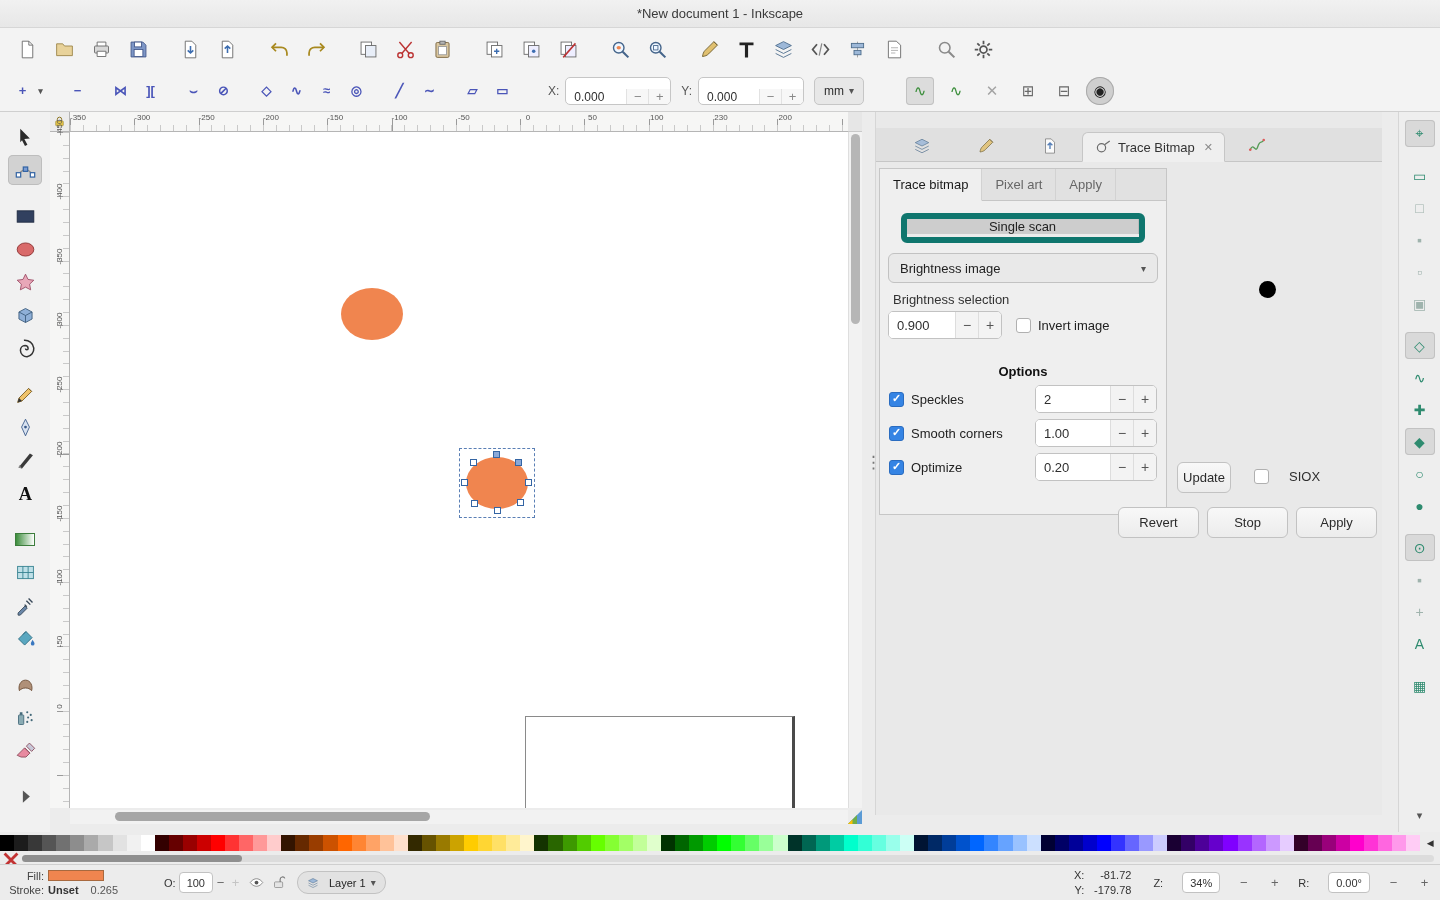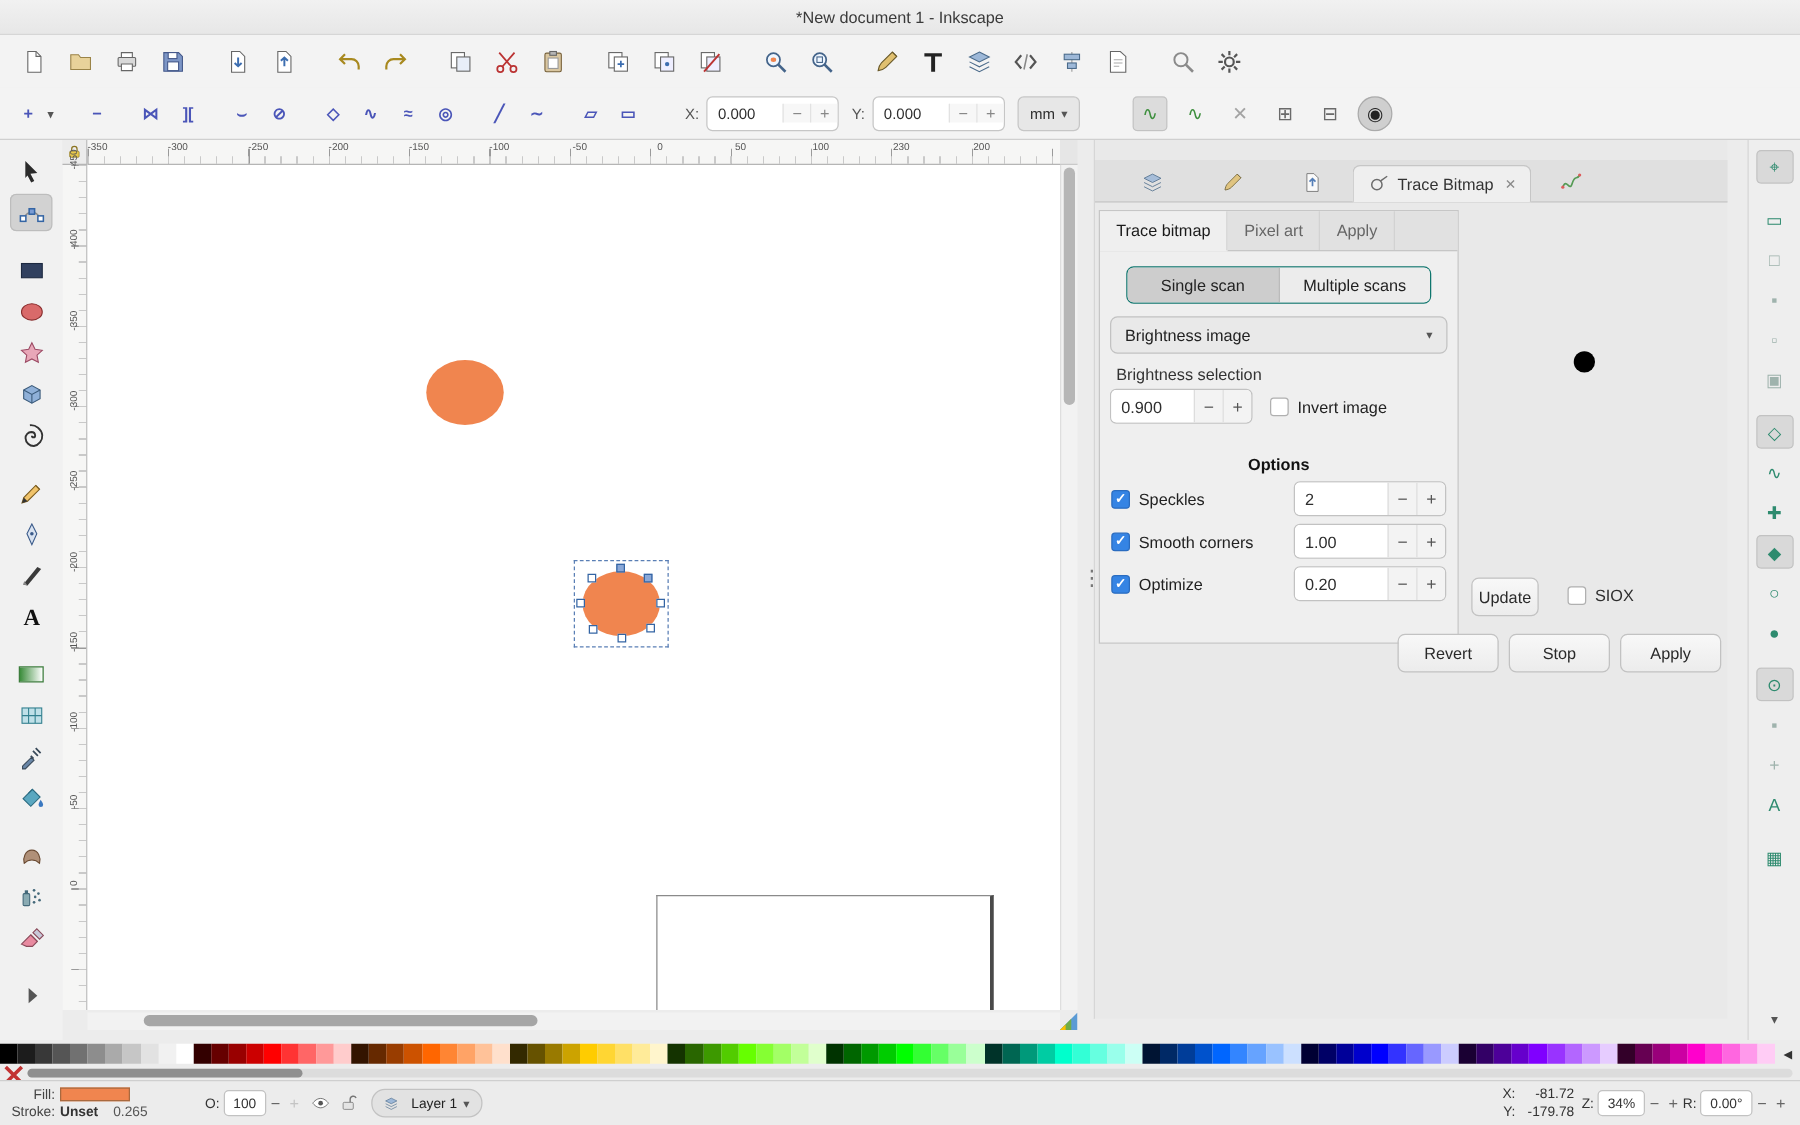--- a/index.html
+++ b/index.html
@@ -13,21 +13,21 @@
 .tbtn{width:30px;height:30px;border-radius:4px;display:flex;align-items:center;justify-content:center;margin-right:7px;}
 .tbtn.gap{margin-left:15px;}
 .tbtn svg{width:21px;height:21px;}
 
 #toolctrl{position:absolute;left:0;top:70px;width:1440px;height:42px;background:#f3f3f3;border-bottom:1px solid #cfcfcf;display:flex;align-items:center;padding-left:10px;}
 #nodebtns{display:flex;align-items:center;}
 .nbtn{min-width:25px;height:26px;display:flex;align-items:center;justify-content:center;font-size:13px;font-weight:bold;color:#4a55b8;margin-right:5px;border-radius:4px;}
 .nbtn.gap{margin-left:13px;}
 .nbtn.small{min-width:13px;margin-left:-6px;font-size:9px;color:#555;}
 .coordlabel{font-size:12px;color:#555;margin:0 6px 0 10px;}
-.spingroup{display:flex;align-items:center;height:28px;background:#fff;border:1px solid #c6c6c6;border-radius:5px;overflow:hidden;}
+.spingroup{display:flex;align-items:flex-end;height:28px;background:#fff;border:1px solid #c6c6c6;border-radius:5px;overflow:hidden;}
 .spingroup .val{padding:0 8px;font-size:12px;min-width:60px;display:flex;align-items:center;}
 .spinbtn{width:22px;display:flex;align-items:center;justify-content:center;color:#888;font-size:13px;border-left:1px solid #e2e2e2;background:#f7f7f7;}
 .unitbox{display:flex;align-items:center;gap:5px;background:#e7e7e7;border:1px solid #c6c6c6;border-radius:5px;height:28px;padding:0 9px;font-size:12px;margin-left:10px;}
 #toggles{display:flex;align-items:center;margin-left:34px;}
 .toggle{width:28px;height:28px;border-radius:4px;display:flex;align-items:center;justify-content:center;font-size:15px;margin-left:8px;}
 .toggle.green{color:#3d8f3d;}
 .toggle.gray{color:#a3a3a3;}
 .toggle.dim{color:#6a6a6a;}
 .toggle.active{background:#dcdcdc;box-shadow:inset 0 0 0 1px #c2c2c2;}
 .toggle.dark{color:#222;background:#cfcfcf;border-radius:50%;box-shadow:inset 0 0 0 1px #aaa;}
@@ -64,42 +64,42 @@
 #grip{position:absolute;left:-11px;top:346px;color:#777;font-size:17px;line-height:9px;}
 .docktabs{position:absolute;left:0;top:16px;width:100%;height:34px;display:flex;align-items:flex-end;border-bottom:1px solid #c6c6c6;background:#e0e0e0;padding-left:14px;}
 .dtab{width:64px;height:30px;display:flex;align-items:center;justify-content:center;gap:6px;}
 .dtab svg{width:18px;height:18px;opacity:.85;}
 .dtab.active{width:auto;padding:0 11px;background:#efefef;border:1px solid #c6c6c6;border-bottom:1px solid #efefef;border-radius:6px 6px 0 0;font-size:13px;color:#333;margin-bottom:-1px;}
 .dtab .close{font-size:11px;color:#8a8a8a;margin-left:3px;}
 #notebook{position:absolute;left:3px;top:56px;width:288px;height:347px;border:1px solid #c6c6c6;background:#efefef;}
 #tracetabs{display:flex;height:32px;background:#e1e1e1;border-bottom:1px solid #c6c6c6;}
 .ttab{display:flex;align-items:center;padding:0 13px;font-size:13px;color:#666;border-right:1px solid #d2d2d2;}
 .ttab.active{background:#efefef;color:#1a1a1a;margin-bottom:-1px;border-bottom:1px solid #efefef;}
-#scanmodes{display:flex;margin:12px auto 0;width:244px;height:30px;border:1px solid #0f766e;border-radius:6px;overflow:hidden;}
+#scanmodes{display:flex;margin:12px auto 0;width:244px;height:30px;border:6px solid #0f766e;border-radius:6px;overflow:hidden;flex-direction:column;}
 .segbtn{flex:1;display:flex;align-items:center;justify-content:center;font-size:13px;color:#222;background:#ececec;border-right:1px solid #bbb;}
 .segbtn:last-child{border-right:none;}
 .segbtn.active{background:#cdcdcd;}
 .dropdown{margin:10px 8px 0;height:30px;border:1px solid #c2c2c2;border-radius:6px;background:#e9e9e9;display:flex;align-items:center;justify-content:space-between;padding:0 11px;font-size:13px;color:#222;}
 .threshlabel{margin:9px 0 4px 13px;font-size:13px;color:#333;}
 .threshrow{display:flex;align-items:center;margin-left:8px;}
 .spin2{display:flex;align-items:stretch;height:28px;border:1px solid #c2c2c2;border-radius:5px;overflow:hidden;background:#fff;}
 .spin2 .v{width:66px;display:flex;align-items:center;padding-left:8px;font-size:13px;background:#fff;}
 .spin2 .b{width:23px;display:flex;align-items:center;justify-content:center;color:#555;font-size:14px;border-left:1px solid #ddd;background:#f3f3f3;}
 .chk{width:15px;height:15px;border:1px solid #b0b0b0;border-radius:3px;background:#fff;display:inline-block;position:relative;flex:none;}
 .chk.on{background:#3584e4;border-color:#2a6cc0;}
 .chk.on::after{content:"✓";position:absolute;left:2px;top:-1px;color:#fff;font-size:11px;font-weight:bold;}
 .invert{display:flex;align-items:center;gap:7px;margin-left:14px;font-size:13px;color:#222;}
 .opts-title{text-align:center;font-weight:bold;font-size:13px;margin-top:25px;color:#111;}
 .optrow{display:flex;align-items:center;margin:6px 9px 0;}
 .optrow .lbl{font-size:13px;margin-left:7px;color:#222;}
 .optrow .spin2{margin-left:auto;}
 .optrow .v{width:74px;}
 .btn{display:flex;align-items:center;justify-content:center;background:linear-gradient(#f8f8f8,#ececec);border:1px solid #c2c2c2;border-radius:6px;font-size:13px;color:#2a2a2a;}
 #updatebtn{position:absolute;left:301px;top:350px;width:54px;height:31px;}
-#sioxrow{position:absolute;left:378px;top:357px;display:flex;align-items:flex-start;gap:7px;font-size:13px;}
+#sioxrow{position:absolute;left:378px;top:357px;display:flex;align-items:flex-start;gap:20px;font-size:13px;}
 #previewdot{position:absolute;left:383px;top:169px;width:17px;height:17px;border-radius:50%;background:#000;}
 #actions{position:absolute;left:242px;top:395px;display:flex;gap:8px;}
 .action{width:81px;height:31px;}
 
 #snapbar{position:absolute;left:1398px;top:112px;width:42px;height:720px;background:#eeeeee;border-left:1px solid #d6d6d6;display:flex;flex-direction:column;align-items:center;padding-top:8px;}
 .snap{width:30px;height:27px;border-radius:4px;display:flex;align-items:center;justify-content:center;font-size:14px;color:#2e8b6f;margin-bottom:5px;}
 .snap.faded{color:#9fb3ad;}
 .snap.active{background:#d9d9d9;box-shadow:inset 0 0 0 1px #c2c2c2;}
 .snap.gap{margin-top:10px;}
 #snapexpand{margin-top:auto;margin-bottom:10px;color:#555;font-size:11px;}
@@ -120,21 +120,21 @@
 .sw{color:#555;margin-left:8px;}
 .olabel{margin-left:4px;}
 .mini-input{background:#fff;border:1px solid #c2c2c2;border-radius:4px;height:21px;display:flex;align-items:center;padding:0 7px;font-size:11px;margin-left:3px;}
 .mini-btn{width:15px;text-align:center;color:#666;font-size:13px;}
 .mini-btn.disabled{color:#c4c4c4;}
 .sicon{width:17px;height:15px;display:flex;align-items:center;margin-left:6px;}
 .sicon svg{width:15px;height:15px;}
 .sicon.small svg{width:12px;height:12px;}
 .pill{display:flex;align-items:center;gap:5px;background:#e2e2e2;border:1px solid #c2c2c2;border-radius:11px;height:23px;padding:0 9px;margin-left:8px;font-size:11px;color:#222;flex:none;}
 .msg{margin-left:10px;font-size:12px;color:#222;white-space:nowrap;overflow:hidden;}
-.right{margin-left:auto;display:flex;align-items:center;gap:0;flex:none;font-size:11px;}
+.right{margin-left:auto;display:flex;align-items:center;gap:16px;flex:none;font-size:11px;}
 .xy-block{display:flex;flex-direction:column;align-items:flex-end;line-height:1.3;margin-right:6px;}
 .xy-block .num{display:inline-block;min-width:44px;text-align:right;}
 </style>
 </head>
 <body>
 
 <div id="titlebar">
   <span>*New document 1 - Inkscape</span>
 </div>
 

